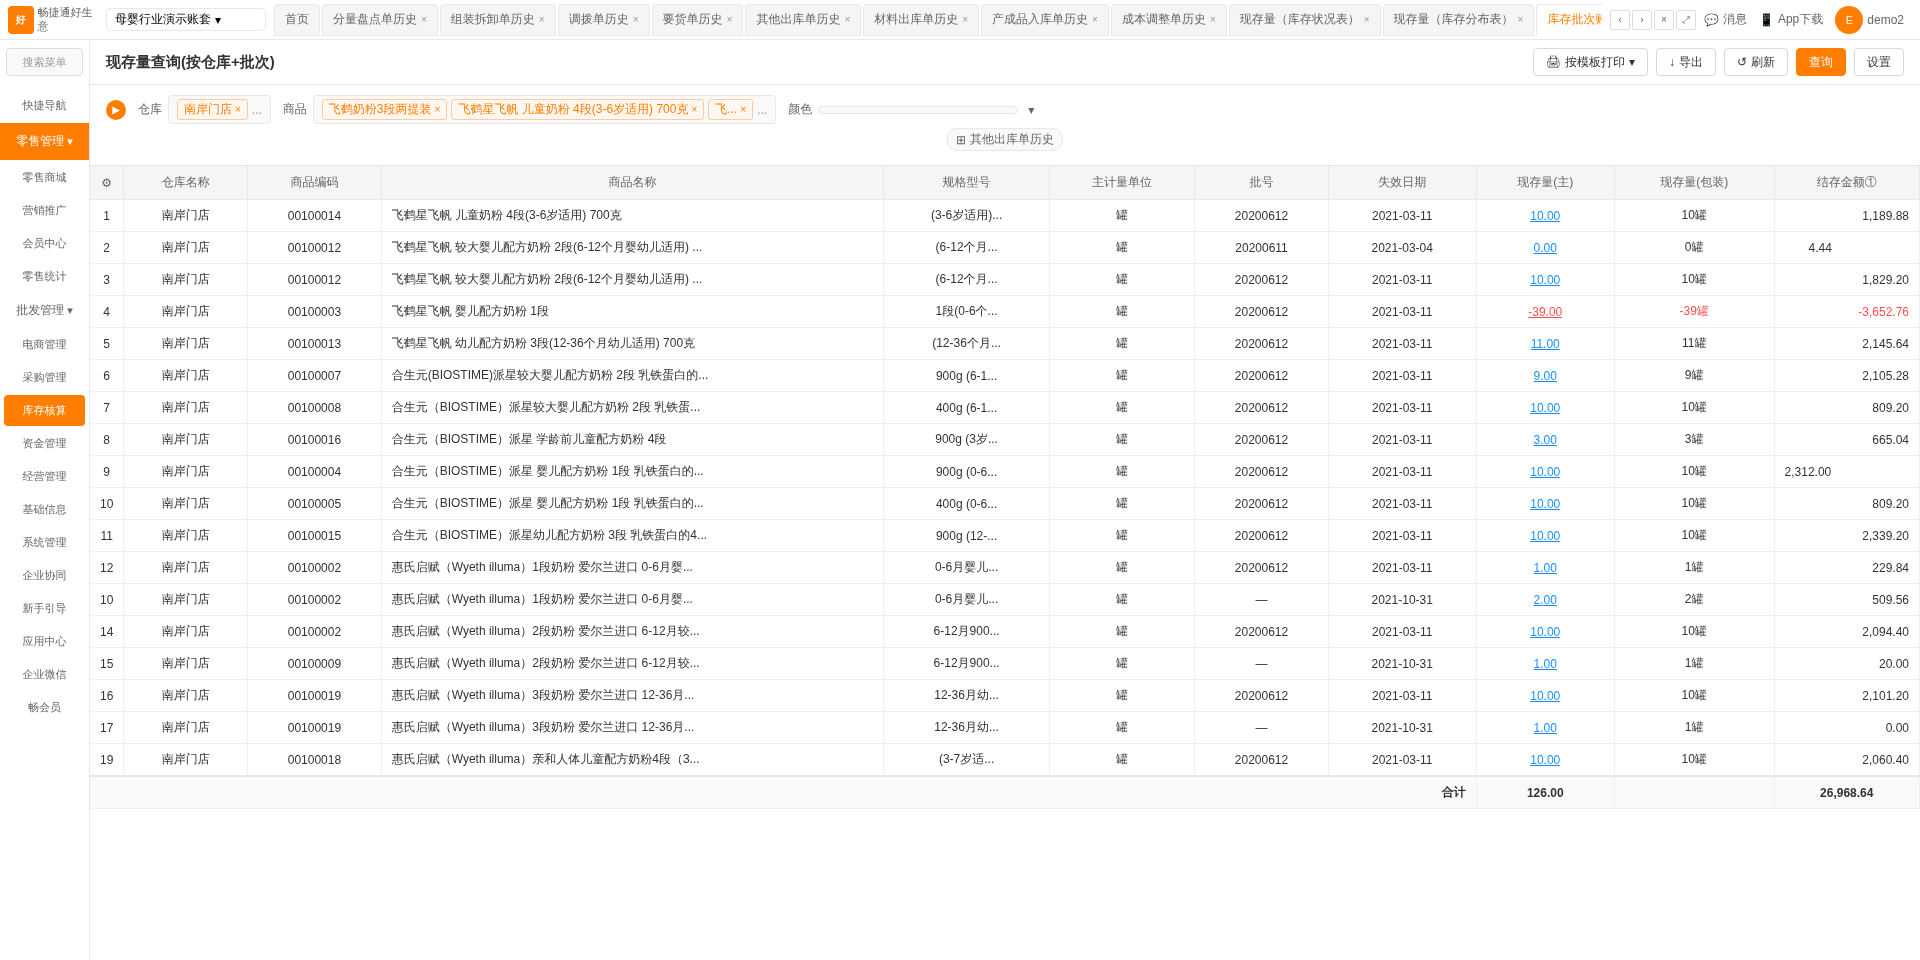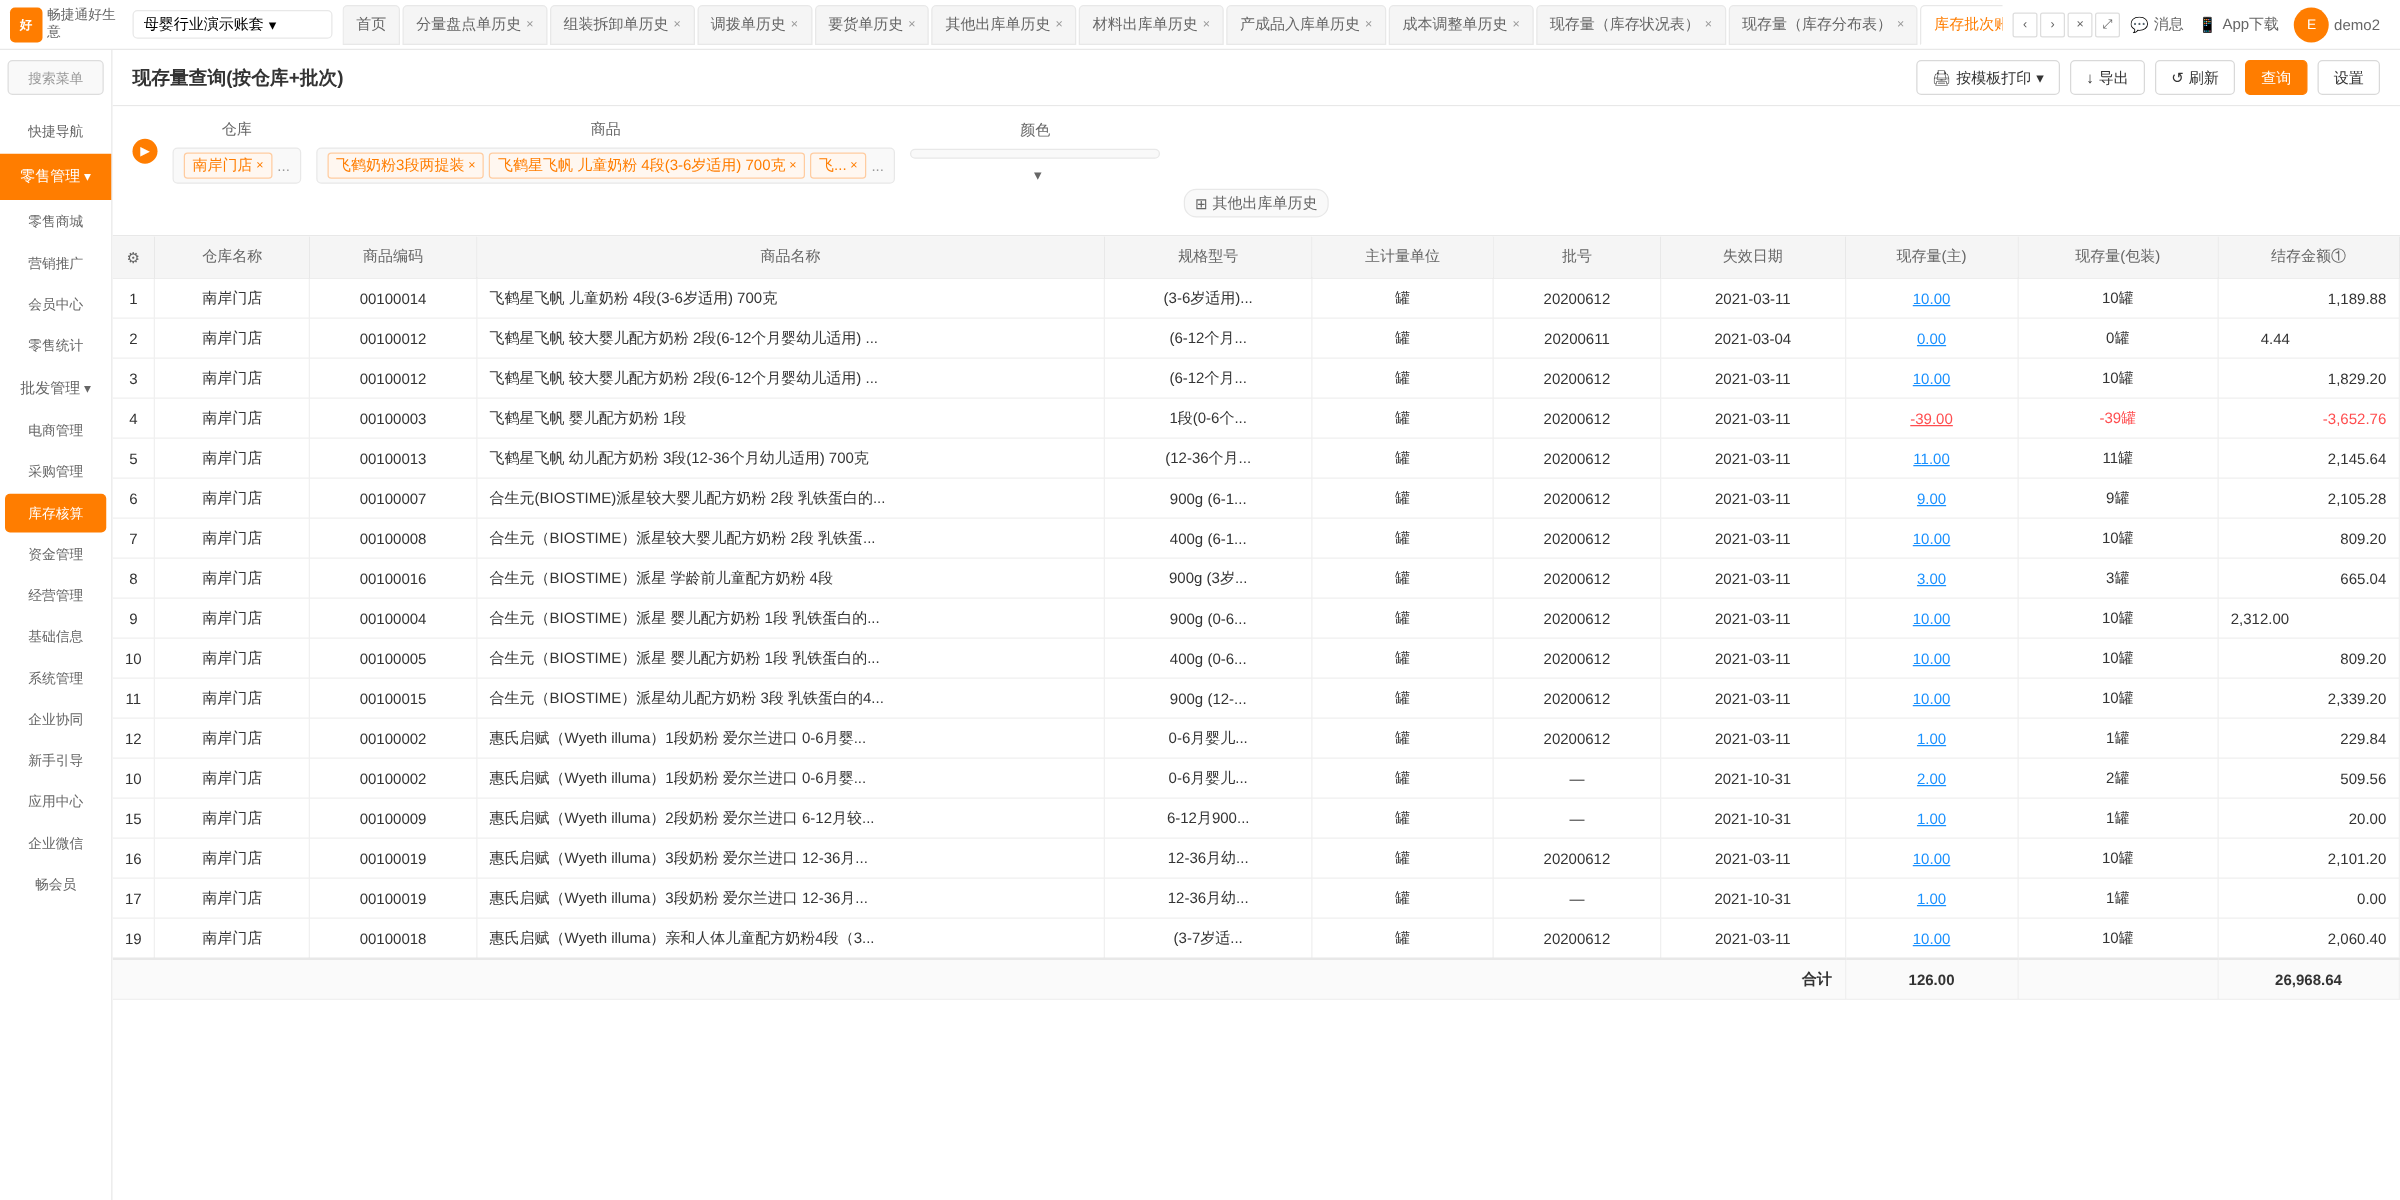--- a/index.html
+++ b/index.html
@@ -38,21 +38,21 @@
     .page-header { background: #fff; border-bottom: 1px solid #e8e8e8; padding: 8px 16px; display: flex; align-items: center; justify-content: space-between; flex-shrink: 0; }
     .page-title { font-size: 15px; font-weight: bold; color: #333; }
     .header-actions { display: flex; align-items: center; gap: 8px; }
     .btn { height: 28px; padding: 0 12px; border-radius: 4px; border: 1px solid #ddd; background: #fff; color: #666; cursor: pointer; font-size: 12px; display: flex; align-items: center; gap: 4px; }
     .btn-primary { background: #ff7d00; border-color: #ff7d00; color: #fff; }
     .btn-default { background: #fff; border-color: #d9d9d9; color: #333; }
 
     
     .filter-area { background: #fff; padding: 10px 16px; border-bottom: 1px solid #e8e8e8; flex-shrink: 0; }
     .filter-row { display: flex; align-items: center; gap: 12px; flex-wrap: nowrap; }
-    .filter-item { display: flex; align-items: center; gap: 6px; flex-direction: column; }
+    .filter-item { display: flex; align-items: center; gap: 6px; }
     .filter-label { color: #666; white-space: nowrap; }
     .filter-value { display: flex; align-items: center; gap: 4px; border: 1px solid #e8e8e8; border-radius: 4px; padding: 3px 8px; background: #f9f9f9; min-width: 80px; flex-wrap: wrap; }
     .filter-tag { background: #fff7f0; border: 1px solid #ffcca0; border-radius: 3px; padding: 1px 6px; color: #ff7d00; font-size: 11px; display: flex; align-items: center; gap: 3px; }
     .filter-tag .remove { cursor: pointer; color: #ff7d00; font-size: 10px; }
     .filter-more { color: #999; cursor: pointer; }
     .expand-more { text-align: center; padding: 4px 0; cursor: pointer; color: #666; font-size: 11px; }
     .expand-btn { display: inline-flex; align-items: center; gap: 4px; padding: 2px 8px; border: 1px solid #e8e8e8; border-radius: 10px; background: #f9f9f9; cursor: pointer; color: #666; }
     .orange-arrow { background: #ff7d00; color: #fff; width: 20px; height: 20px; border-radius: 50%; display: flex; align-items: center; justify-content: center; cursor: pointer; flex-shrink: 0; font-size: 10px; }
 
     
@@ -432,20 +432,33 @@
       <td style="text-align:left;max-width:280px;overflow:hidden;text-overflow:ellipsis;white-space:nowrap;">惠氏启赋（Wyeth illuma）1段奶粉 爱尔兰进口 0-6月婴...</td>
       <td>0-6月婴儿...</td>
       <td>罐</td>
       <td>—</td>
       <td>2021-10-31</td>
       <td class="" style="text-decoration:underline;cursor:pointer;color:#1890ff;">2.00</td>
       <td class="">2罐</td>
       <td class="" style="text-align:right;">509.56</td>
     </tr>
             <tr>
+      <td>14</td>
+      <td>南岸门店</td>
+      <td>00100002</td>
+      <td style="text-align:left;max-width:280px;overflow:hidden;text-overflow:ellipsis;white-space:nowrap;">惠氏启赋（Wyeth illuma）2段奶粉 爱尔兰进口 6-12月较...</td>
+      <td>6-12月900...</td>
+      <td>罐</td>
+      <td>20200612</td>
+      <td>2021-03-11</td>
+      <td class="" style="text-decoration:underline;cursor:pointer;color:#1890ff;">10.00</td>
+      <td class="">10罐</td>
+      <td class="" style="text-align:right;">2,094.40</td>
+    </tr>
+            <tr>
       <td>15</td>
       <td>南岸门店</td>
       <td>00100009</td>
       <td style="text-align:left;max-width:280px;overflow:hidden;text-overflow:ellipsis;white-space:nowrap;">惠氏启赋（Wyeth illuma）2段奶粉 爱尔兰进口 6-12月较...</td>
       <td>6-12月900...</td>
       <td>罐</td>
       <td>—</td>
       <td>2021-10-31</td>
       <td class="" style="text-decoration:underline;cursor:pointer;color:#1890ff;">1.00</td>
       <td class="">1罐</td>

